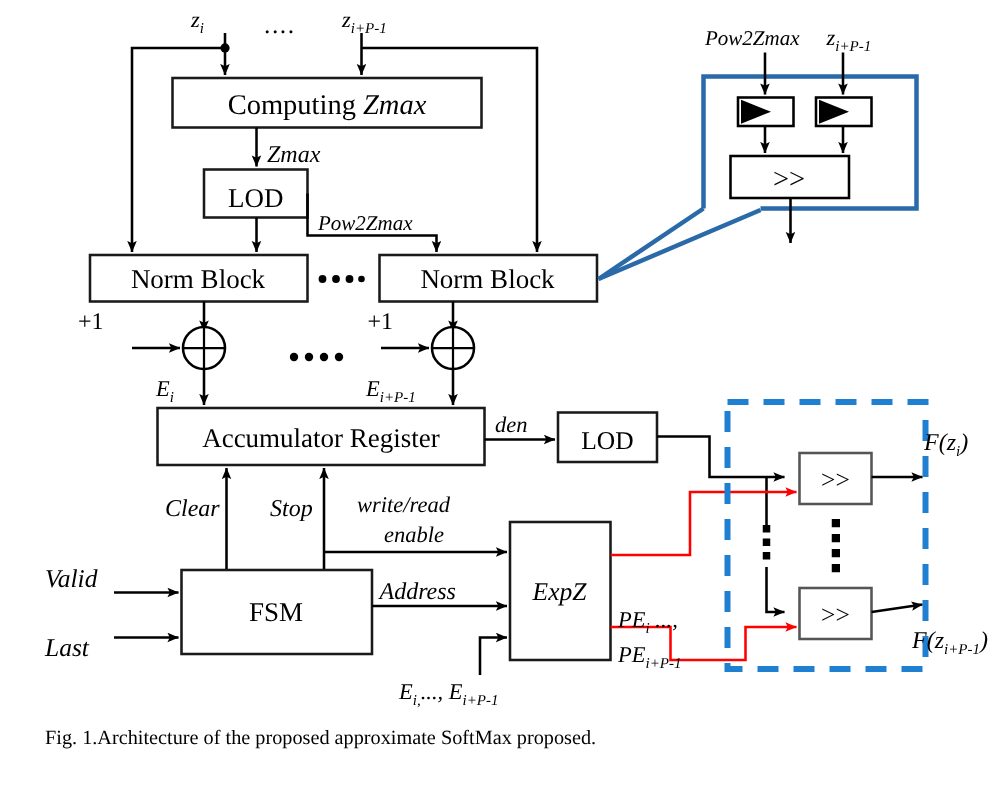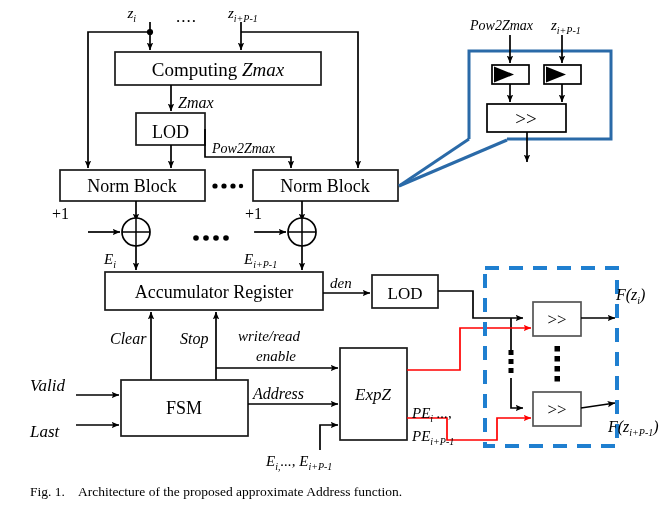--- a/index.html
+++ b/index.html
@@ -1,21 +1,21 @@
 <!DOCTYPE html>
 <html><head>
 <meta charset="utf-8">
 <style>
   html,body{margin:0;padding:0;background:#ffffff;}
   body{width:667px;height:528px;position:relative;
        font-family:"Liberation Serif", serif;}
   #figure{position:absolute;left:0;top:0;width:667px;height:528px;}
   .cap{position:absolute;left:30px;top:484px;width:610px;
        font-family:"Liberation Serif", serif;font-size:13.5px;color:#000;}
-  .cap .lbl{margin-right:13px;}
+  .cap .lbl{}
   svg text{font-family:"Liberation Serif", serif;fill:#000;}
   .ital{font-style:italic;}
 </style>
 </head>
 <body>
 
 <svg id="figure" viewBox="0 0 667 528">
   <defs>
     <marker id="arw" markerWidth="9" markerHeight="9" refX="7.4" refY="3.2" orient="auto" markerUnits="userSpaceOnUse">
       <path d="M0,0 L7.6,3.2 L0,6.4 L1.6,3.2 Z" fill="#000"></path>
@@ -276,14 +276,14 @@
 
   <text x="616" y="300" font-size="16" class="ital"><tspan>F(z</tspan><tspan dy="4" font-size="10">i</tspan><tspan dy="-4">)</tspan></text>
   <text x="608" y="432" font-size="16" class="ital"><tspan>F(z</tspan><tspan dy="4" font-size="10">i+P-1</tspan><tspan dy="-4">)</tspan></text>
 
   <text x="470" y="30" font-size="14" class="ital">Pow2Zmax</text>
   <text x="551" y="30" font-size="15" class="ital"><tspan>z</tspan><tspan dy="4" font-size="10">i+P-1</tspan></text>
 
 </svg>
 
 <div class="cap">
-  <span class="lbl">Fig. 1.</span><span>Architecture of the proposed approximate Address function.</span>
+  <span class="lbl">Fig. 1.</span><span>Architecture of the proposed approximate SoftMax proposed.</span>
 </div>
 
 </body></html>

